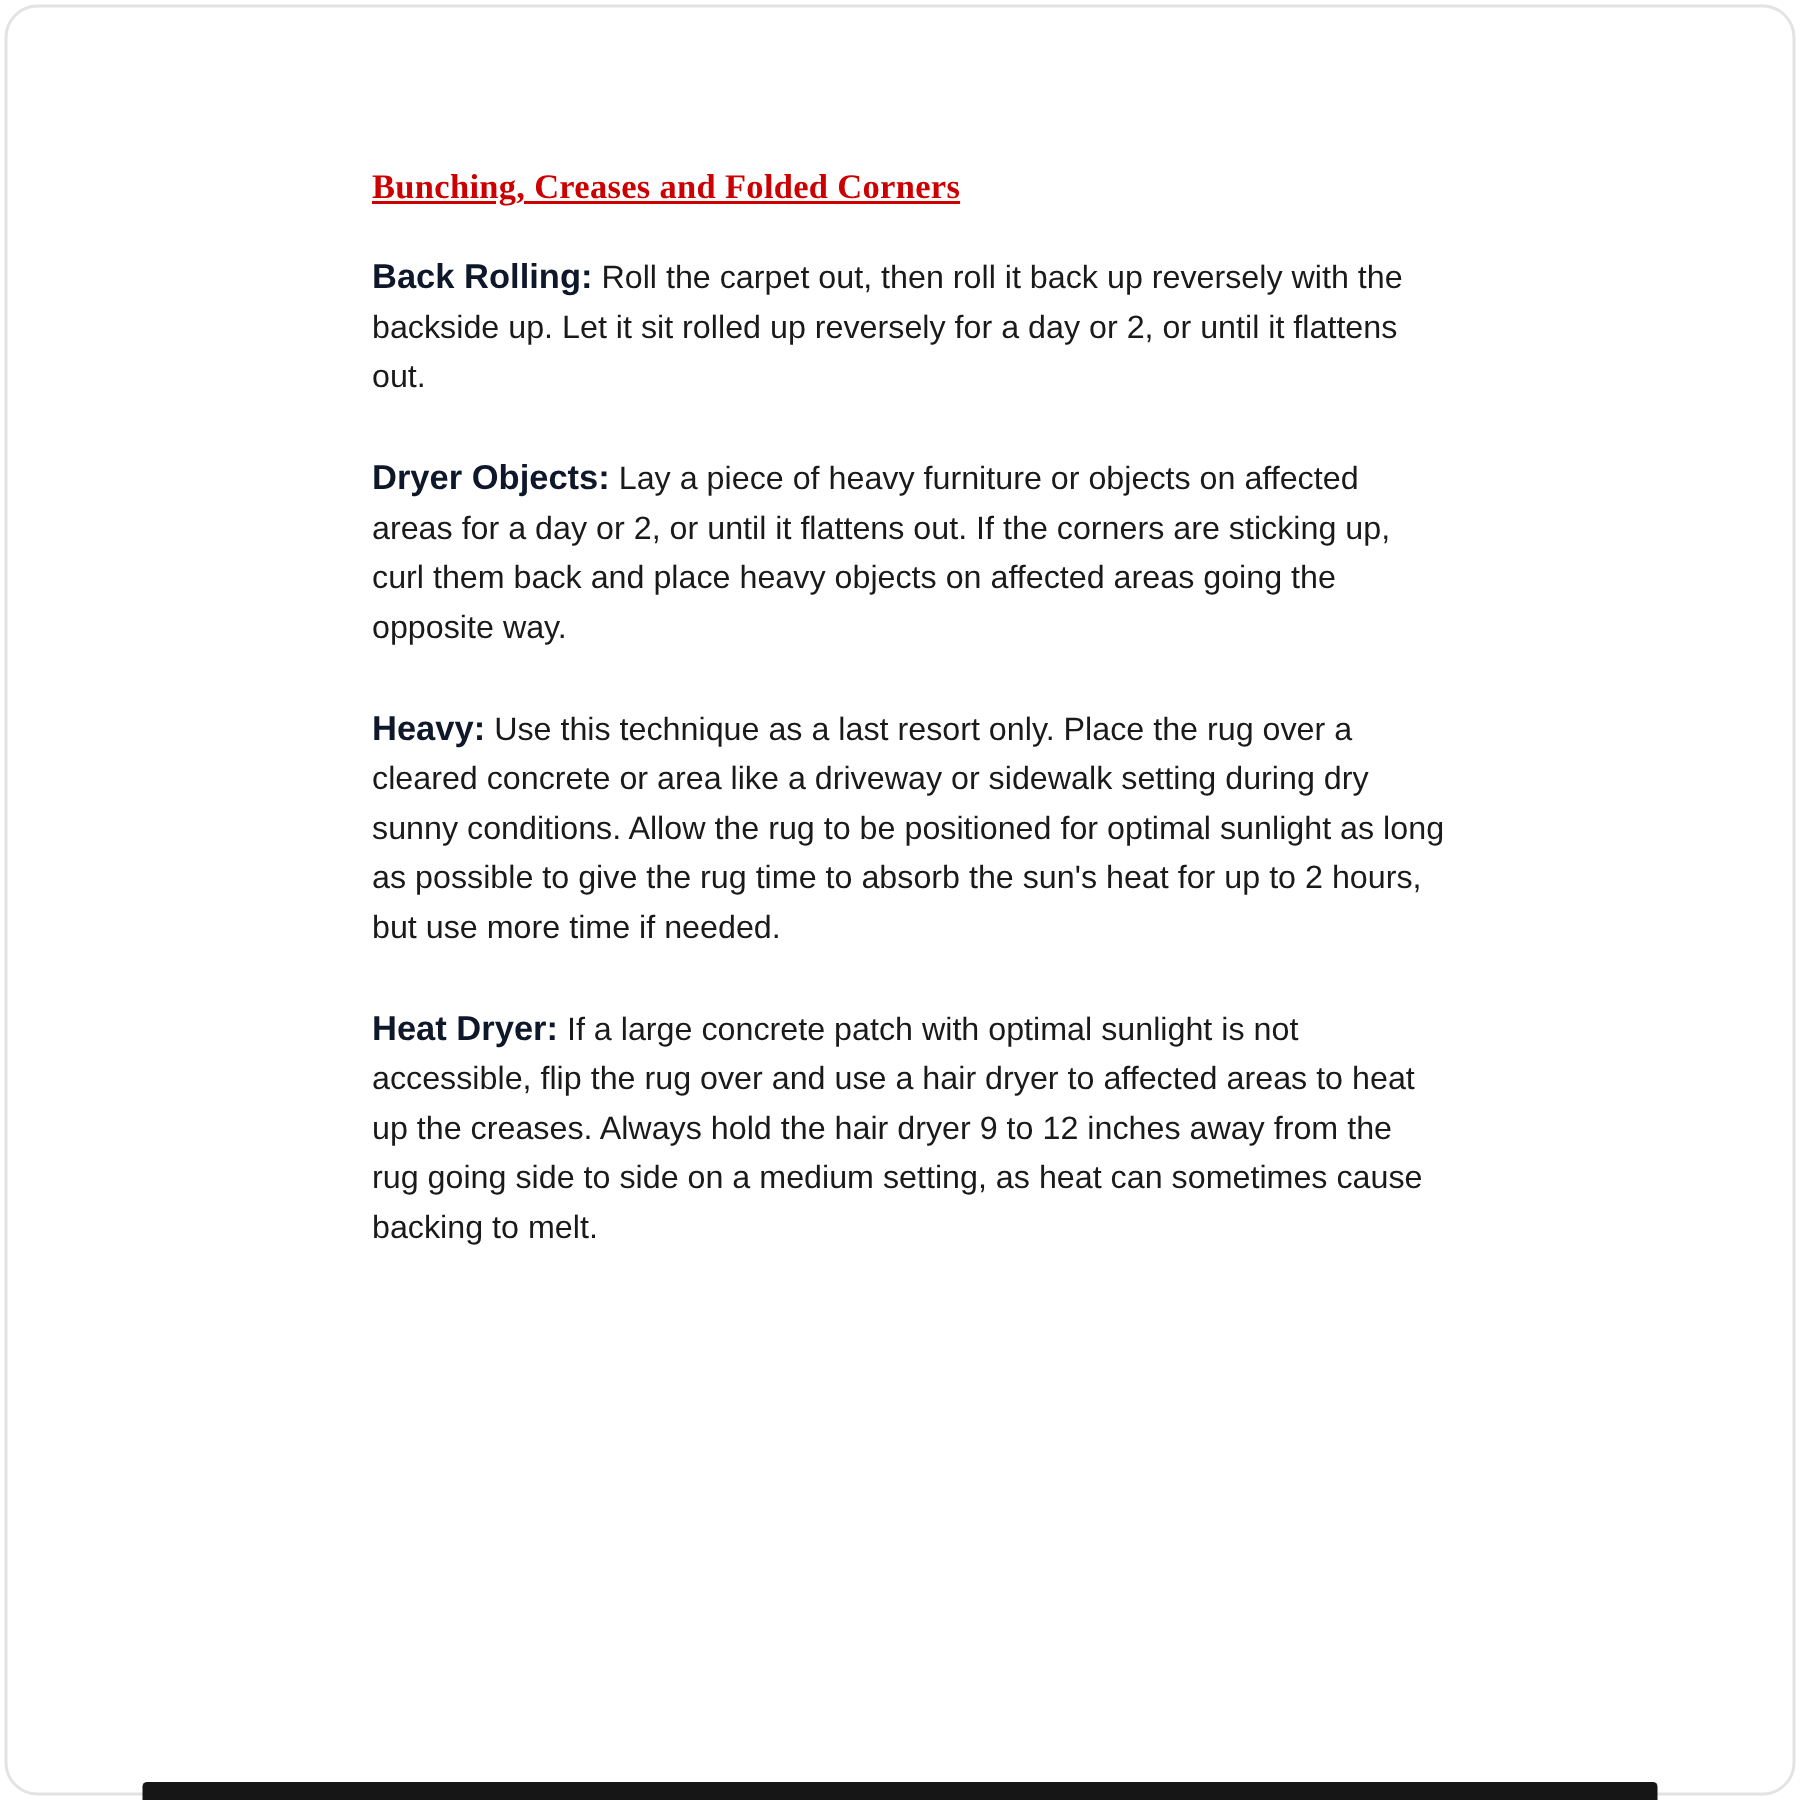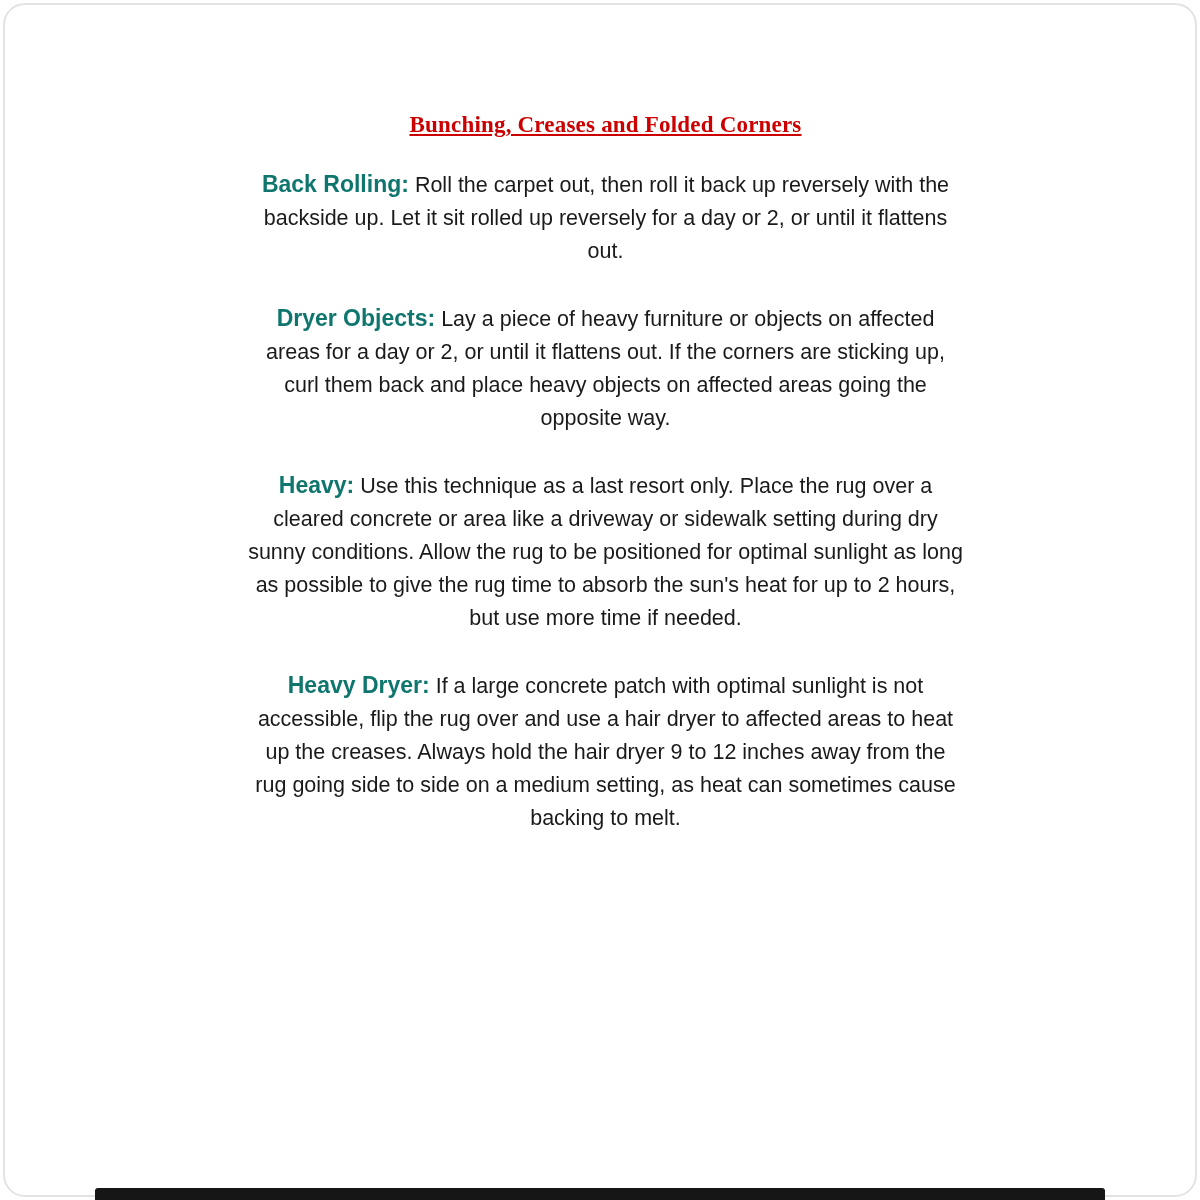--- a/index.html
+++ b/index.html
@@ -17,41 +17,40 @@
     inset: 3px;
     border: 2px solid #e3e3e3;
     border-radius: 22px;
     pointer-events: none;
   }
   .doc {
     position: absolute;
     left: 248px;
     top: 112px;
     width: 715px;
-    text-align: center;
   }
   .heading {
     font-family: "Liberation Serif", "DejaVu Serif", serif;
     font-size: 23px;
     font-weight: bold;
     text-decoration: underline;
     color: #cc0000;
     margin: 0 0 30px 0;
     letter-spacing: 0.2px;
   }
   .para {
     font-size: 21.5px;
     line-height: 33px;
     color: #1a1a1a;
     margin: 0 0 34px 0;
   }
   .para strong {
     font-size: 23px;
     font-weight: 700;
-    color: #0f766e;
+    color: #0f172a;
   }
   .bottom-bar {
     position: absolute;
     left: 95px;
     bottom: 0;
     width: 1010px;
     height: 12px;
     background: #161616;
     border-radius: 3px 3px 0 0;
   }
@@ -75,19 +74,19 @@
     <strong>Dryer Objects:</strong>
     <span>Lay a piece of heavy furniture or objects on affected areas for a day or 2, or until it flattens out. If the corners are sticking up, curl them back and place heavy objects on affected areas going the opposite way.</span>
   </p>
 
   <p class="para">
     <strong>Heavy:</strong>
     <span>Use this technique as a last resort only. Place the rug over a cleared concrete or area like a driveway or sidewalk setting during dry sunny conditions. Allow the rug to be positioned for optimal sunlight as long as possible to give the rug time to absorb the sun's heat for up to 2 hours, but use more time if needed.</span>
   </p>
 
   <p class="para">
-    <strong>Heavy Dryer:</strong>
+    <strong>Heat Dryer:</strong>
     <span>If a large concrete patch with optimal sunlight is not accessible, flip the rug over and use a hair dryer to affected areas to heat up the creases. Always hold the hair dryer 9 to 12 inches away from the rug going side to side on a medium setting, as heat can sometimes cause backing to melt.</span>
   </p>
 
 </div>
 
 <div class="bottom-bar"></div>
 
 </body></html>

